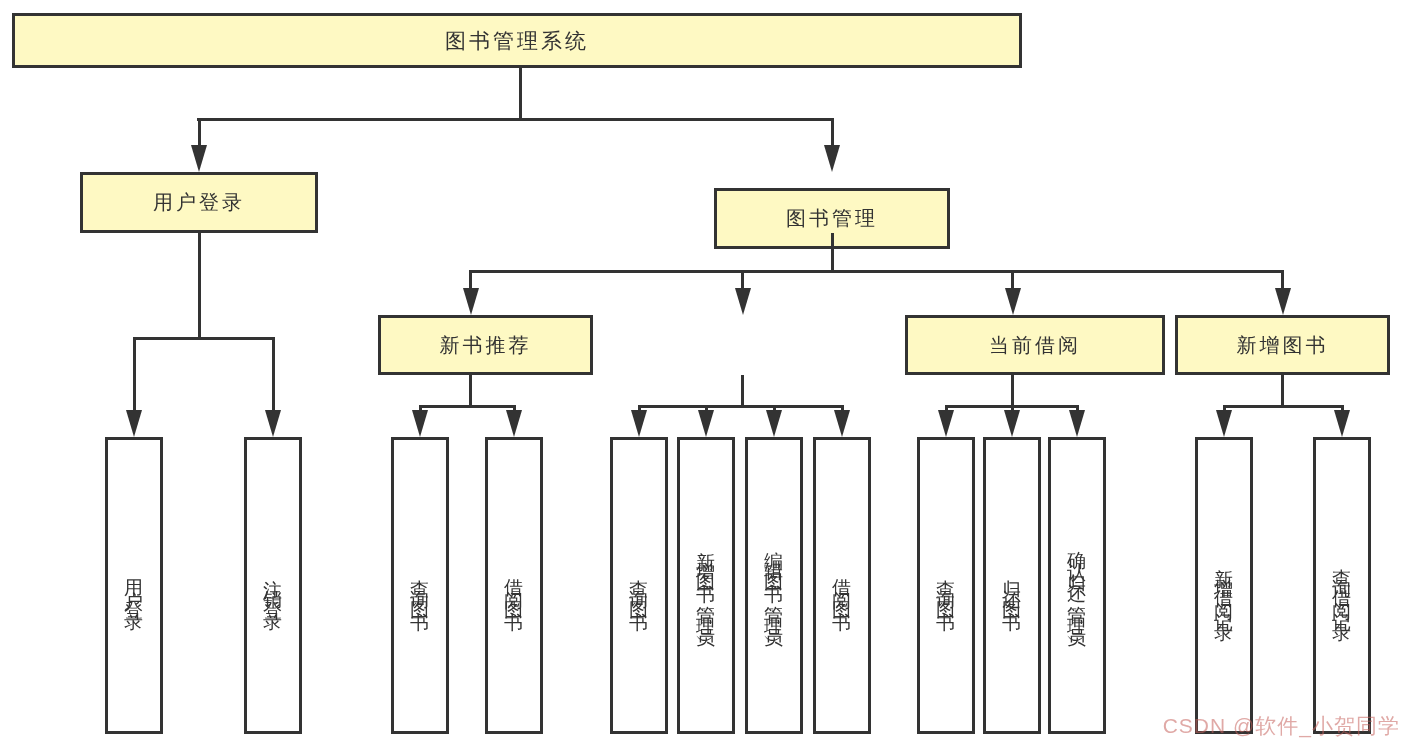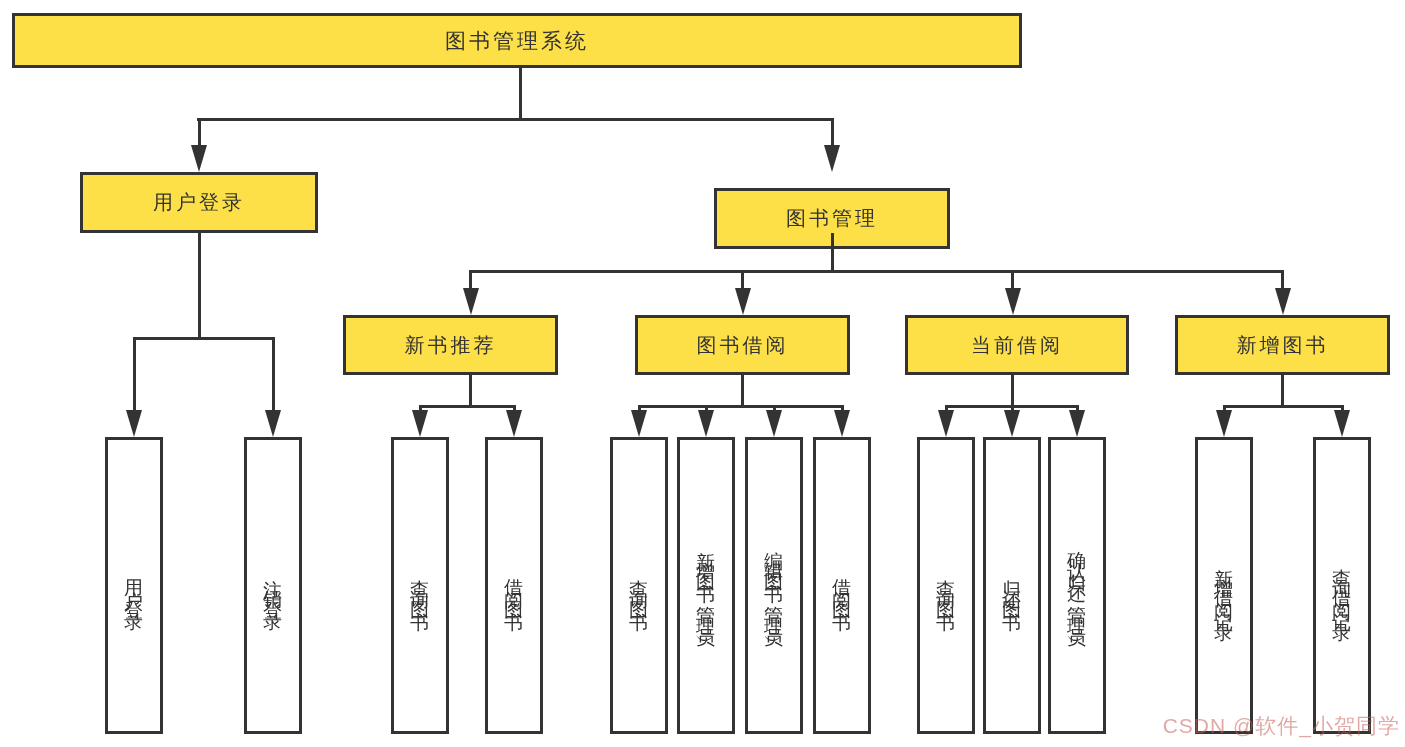--- a/index.html
+++ b/index.html
@@ -9,21 +9,21 @@
     height: 747px;
     background: #ffffff;
     font-family: "Liberation Sans", sans-serif;
     color: #333333;
     overflow: hidden;
   }
   .box {
     position: absolute;
     box-sizing: border-box;
     border: 3px solid #333333;
-    background: #fde047;
+    background: #fef9c3;
     display: flex;
     align-items: center;
     justify-content: center;
     text-align: center;
   }
   .h-label {
     font-size: 20px;
     letter-spacing: 3px;
     color: #333333;
     white-space: nowrap;
@@ -105,27 +105,24 @@
   <div class="hline" style="left:469px; top:270px; width:815px;"></div>
   <div class="vline" style="left:469px; top:270px; height:20px;"></div>
   <div class="arrow" style="left:463px; top:288px;"></div>
   <div class="vline" style="left:741px; top:270px; height:20px;"></div>
   <div class="arrow" style="left:735px; top:288px;"></div>
   <div class="vline" style="left:1011px; top:270px; height:20px;"></div>
   <div class="arrow" style="left:1005px; top:288px;"></div>
   <div class="vline" style="left:1281px; top:270px; height:20px;"></div>
   <div class="arrow" style="left:1275px; top:288px;"></div>
 
-  <div class="box" style="left:343px; top:315px; width:215px; height:60px;">
+  <div class="box" style="left:378px; top:315px; width:215px; height:60px;">
     <span class="h-label">新书推荐</span>
   </div>
-  <div class="box" style="left:635px; top:315px; width:215px; height:60px;">
-    <span class="h-label">图书借阅</span>
-  </div>
-  <div class="box" style="left:905px; top:315px; width:224px; height:60px;text-align:center;">
+  <div class="box" style="left:905px; top:315px; width:260px; height:60px;text-align:center;">
     <span class="h-label">当前借阅</span>
   </div>
   <div class="box" style="left:1175px; top:315px; width:215px; height:60px;">
     <span class="h-label">新增图书</span>
   </div>
 
   <div class="vline" style="left:469px; top:375px; height:33px;"></div>
   <div class="hline" style="left:418.5px; top:405px; width:97px;"></div>
   <div class="vline" style="left:418.5px; top:405px; height:8px;"></div>
   <div class="arrow" style="left:412px; top:410px;"></div>

